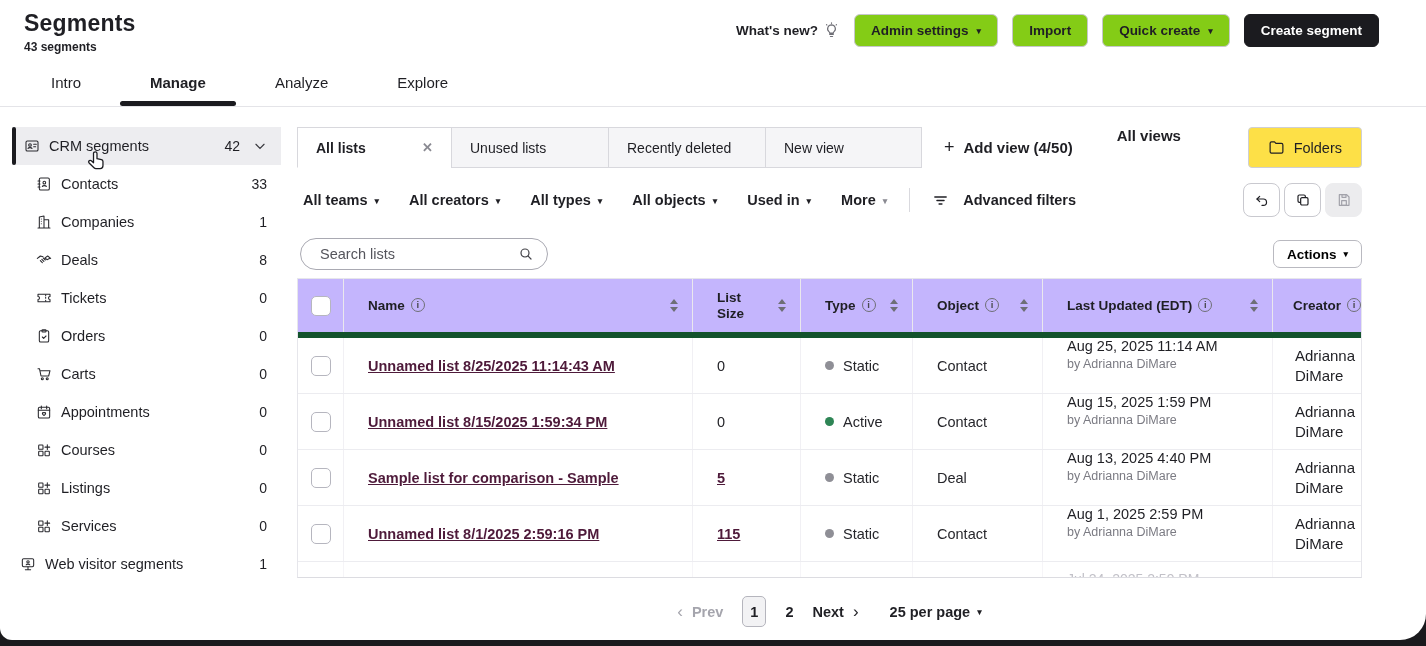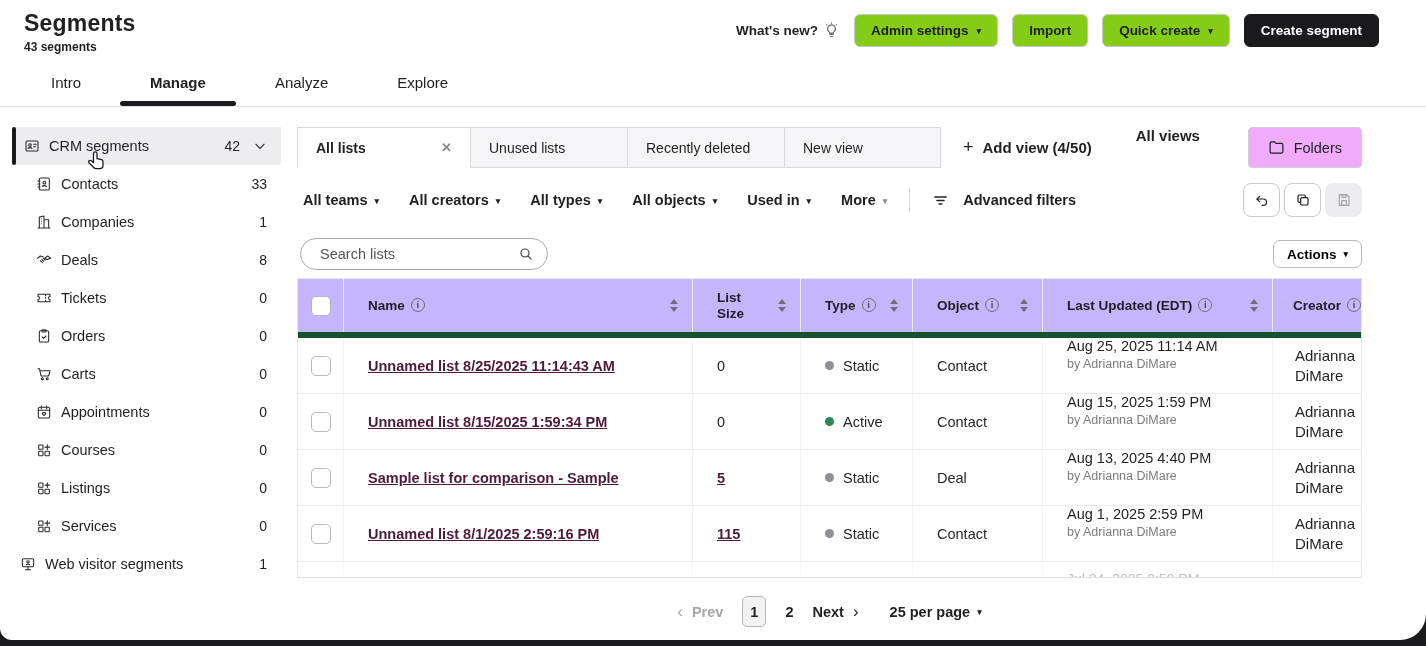--- a/index.html
+++ b/index.html
@@ -39,27 +39,27 @@
   .chev-icon{display:inline-flex;width:14px;height:14px;color:#3a3a40;}
 
   .main{flex:1;padding:20px 64px 0 16px;min-width:0;}
 
   
   .views-row{display:flex;align-items:stretch;height:41px;}
   .view-tab{display:flex;align-items:center;padding:0 18px;font-size:14px;background:#f5f5f7;
             border:1px solid #d8d8dd;margin-left:-1px;cursor:pointer;white-space:nowrap;}
   .view-tab:first-child{margin-left:0;}
   .view-tab.active{background:#fff;font-weight:700;justify-content:space-between;border-bottom-color:#fff;}
-  .view-tab.w1{width:174px;}.view-tab.w2{width:158px;}.view-tab.w3{width:158px;}.view-tab.w4{width:157px;}
+  .view-tab.w1{width:155px;}.view-tab.w2{width:158px;}.view-tab.w3{width:158px;}.view-tab.w4{width:157px;}
   .tab-close{color:#8a8a92;font-size:13px;margin-left:12px;cursor:pointer;}
   .add-view{display:flex;align-items:center;gap:9px;font-size:15px;font-weight:700;margin-left:22px;cursor:pointer;white-space:nowrap;}
   .add-view .plus{font-size:18px;font-weight:400;}
   .all-views{display:flex;font-size:15px;font-weight:700;margin-left:44px;cursor:pointer;}
   .folders-btn{margin-left:auto;height:41px;display:flex;align-items:center;gap:9px;padding:0 19px;
-               background:#f0abfc;border:1px solid #cfcfd4;border-radius:4px;font-size:14.5px;cursor:pointer;}
+               background:#fde047;border:1px solid #cfcfd4;border-radius:4px;font-size:14.5px;cursor:pointer;}
   .folders-btn svg{width:17px;height:17px;}
 
   
   .filters-row{display:flex;align-items:center;gap:30px;margin-top:12px;height:40px;padding-left:6px;}
   .filter-dd{display:flex;align-items:center;gap:7px;font-size:14.5px;font-weight:700;cursor:pointer;white-space:nowrap;}
   .filter-dd .caret{font-size:9px;transform:translateY(1px);}
   .filter-dd.more .caret{color:#8a8a92;}
   .v-divider{width:1px;height:24px;background:#d9d9de;margin:0 -8px;}
   .advanced{display:flex;align-items:flex-start;gap:14px;font-size:14.5px;font-weight:700;cursor:pointer;}
   .advanced svg{width:17px;height:17px;}

